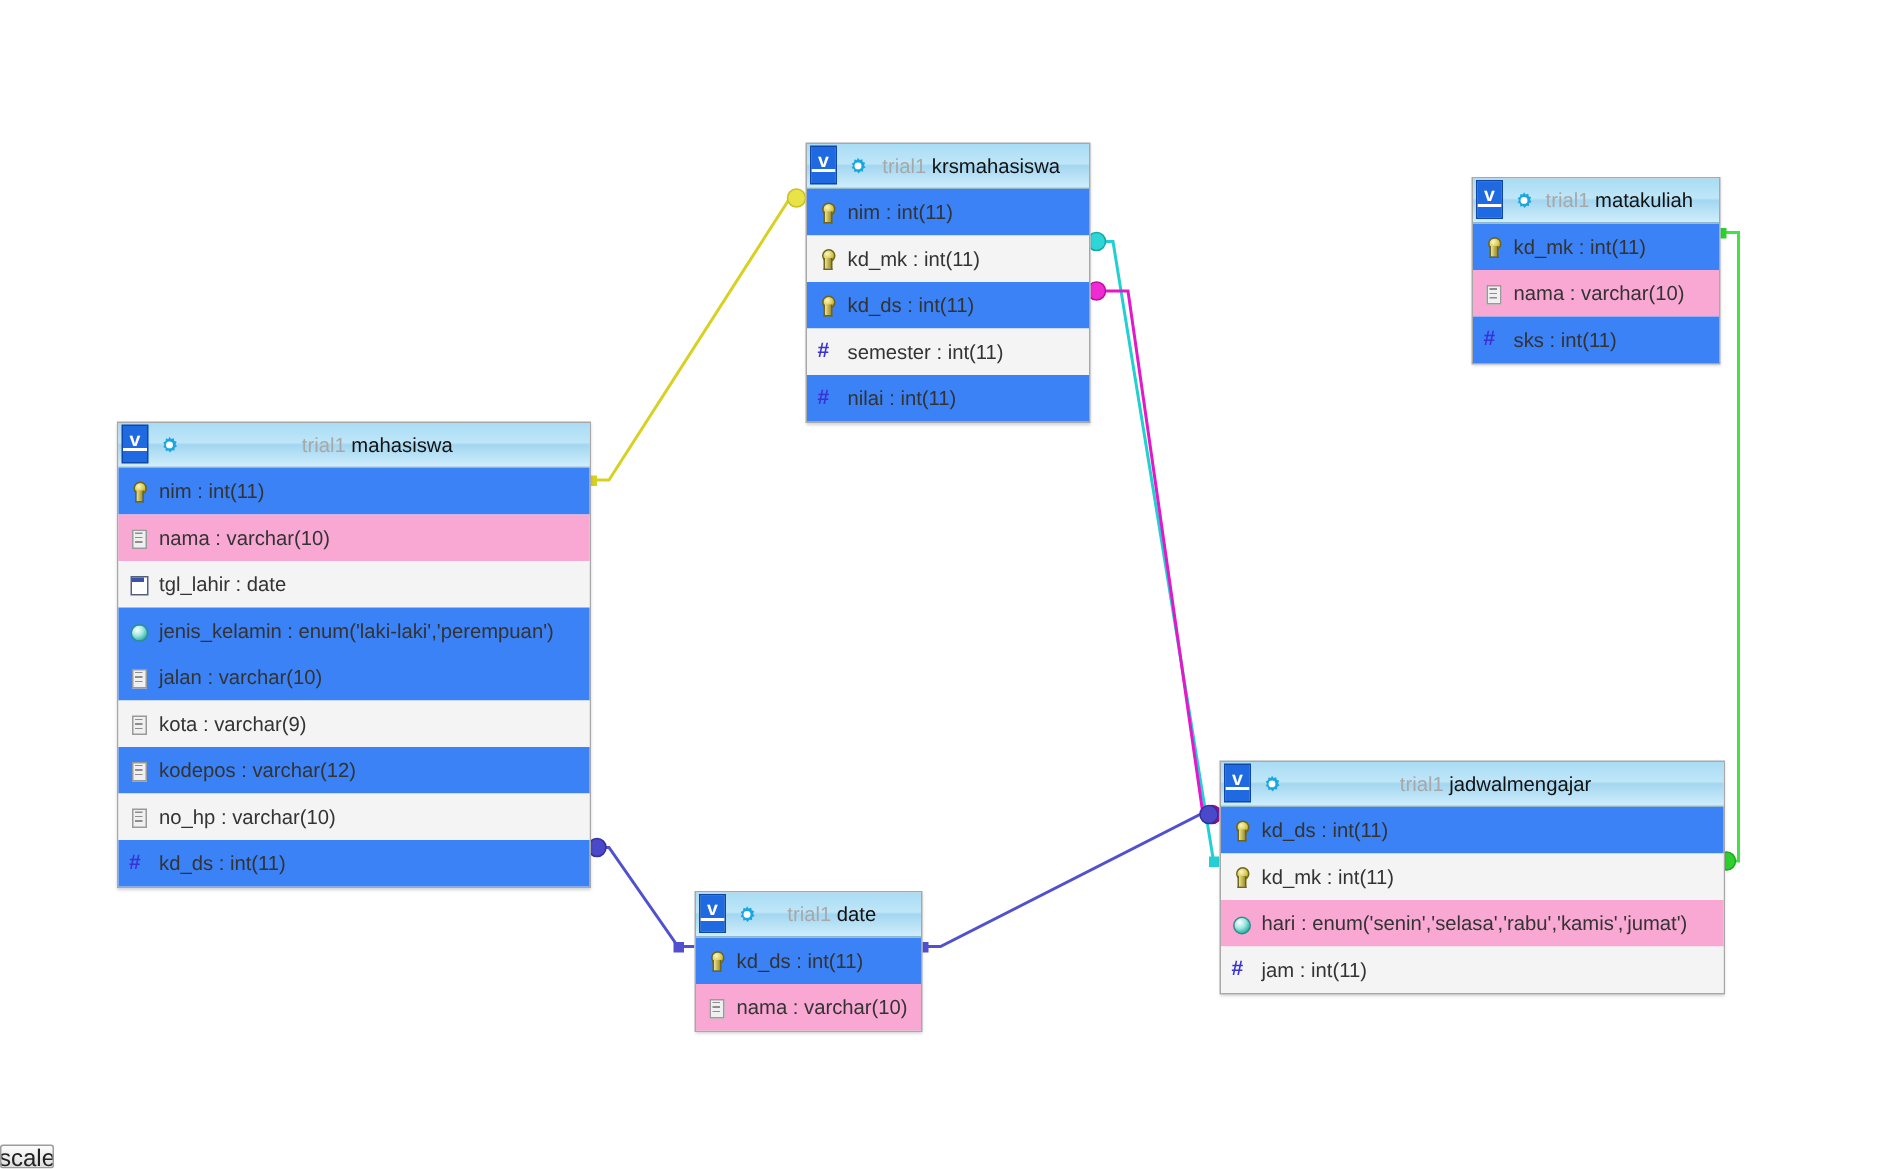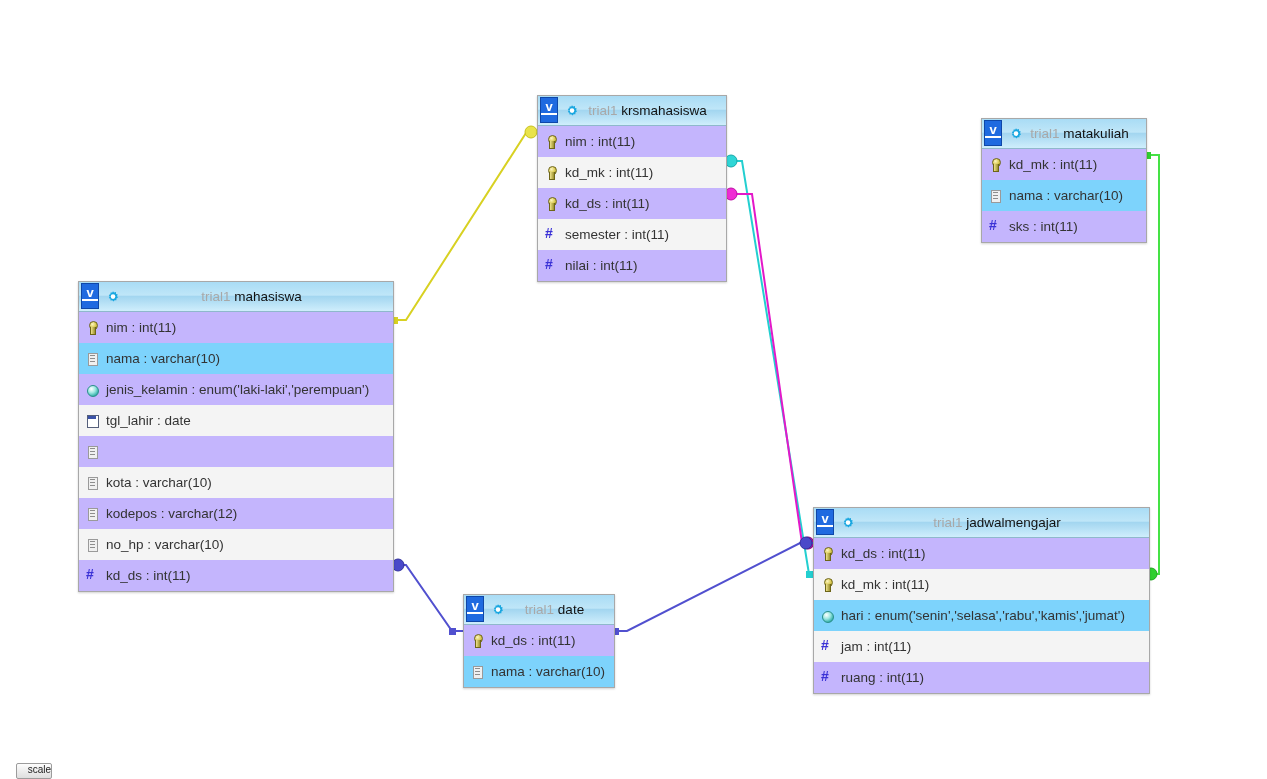--- a/index.html
+++ b/index.html
@@ -74,22 +74,22 @@
     height: 31px;
     display: flex;
     align-items: center;
     font-size: 13.5px;
     color: #333333;
     padding-left: 7px;
     box-sizing: border-box;
     white-space: nowrap;
   }
   .tbl-row.alt   { background: #f4f4f4; }
-  .tbl-row.plain { background: #c4b5fd; }
-  .tbl-row.pink  { background: #7dd3fc; }
+  .tbl-row.plain { background: #3b82f6; }
+  .tbl-row.pink  { background: #f9a8d4; }
   .row-icon {
     flex: 0 0 auto;
     width: 13px; height: 15px;
     margin-right: 7px;
     position: relative;
   }
   .row-text { flex: 1 1 auto; }
 
   
   .ic-key::before {
@@ -146,29 +146,28 @@
     font-family: "Liberation Sans", sans-serif;
     font-size: 14px;
     font-weight: bold;
     color: #3b32d6;
   }
   .corner-btn {
     position: absolute;
     background: linear-gradient(to bottom,#fdfdfd,#dedede);
     border: 1px solid #9c9c9c;
     border-radius: 2px;
-    font-size: 10px;
+    font-size: 16px;
     color: #222;
     display: flex;
     align-items: flex-start;
-    justify-content: flex-end;
+    justify-content: center;
     overflow: hidden;
     box-sizing: border-box;
     z-index: 8;
-    margin-left: 16px;
   }
 </style>
 </head>
 <body>
 
 <div id="canvas">
 
   <svg id="links" viewBox="0 0 1267 779" width="1267" height="779">
 
     <g>
@@ -271,34 +270,35 @@
         <div class="hdr-title"><span class="hdr-schema">trial1 </span><span class="hdr-name">mahasiswa</span></div>
       </div>
       <div class="tbl-row plain">
         <span class="row-icon ic-key"></span>
         <span class="row-text">nim : int(11)</span>
       </div>
       <div class="tbl-row pink">
         <span class="row-icon ic-text"></span>
         <span class="row-text">nama : varchar(10)</span>
       </div>
+      <div class="tbl-row alt">
+        <span class="row-icon ic-date"></span>
+        <span class="row-text">tgl_lahir : date</span>
+      </div>
       <div class="tbl-row plain">
         <span class="row-icon ic-enum"></span>
         <span class="row-text">jenis_kelamin : enum('laki-laki','perempuan')</span>
       </div>
-      <div class="tbl-row alt">
-        <span class="row-icon ic-date"></span>
-        <span class="row-text">tgl_lahir : date</span>
-      </div>
-      <div class="tbl-row plain">
-        <span class="row-icon ic-text"></span>
-      </div>
-      <div class="tbl-row alt">
-        <span class="row-icon ic-text"></span>
-        <span class="row-text">kota : varchar(10)</span>
+      <div class="tbl-row plain">
+        <span class="row-icon ic-text"></span>
+        <span class="row-text">jalan : varchar(10)</span>
+      </div>
+      <div class="tbl-row alt">
+        <span class="row-icon ic-text"></span>
+        <span class="row-text">kota : varchar(9)</span>
       </div>
       <div class="tbl-row plain">
         <span class="row-icon ic-text"></span>
         <span class="row-text">kodepos : varchar(12)</span>
       </div>
       <div class="tbl-row alt">
         <span class="row-icon ic-text"></span>
         <span class="row-text">no_hp : varchar(10)</span>
       </div>
       <div class="tbl-row plain">
@@ -324,24 +324,20 @@
         <span class="row-text">kd_mk : int(11)</span>
       </div>
       <div class="tbl-row pink">
         <span class="row-icon ic-enum"></span>
         <span class="row-text">hari : enum('senin','selasa','rabu','kamis','jumat')</span>
       </div>
       <div class="tbl-row alt">
         <span class="row-icon ic-num"></span>
         <span class="row-text">jam : int(11)</span>
       </div>
-      <div class="tbl-row plain">
-        <span class="row-icon ic-num"></span>
-        <span class="row-text">ruang : int(11)</span>
-      </div>
     </div>
     <div class="table-box" style="left: 463px; top: 594px; width: 152px;">
       <div class="tbl-header">
         <div class="hdr-v">v</div>
         <div class="hdr-gear"><svg width="14" height="14" viewBox="0 0 14 14">
             <path d="M7 1.2 8.1 2.6 9.9 2.1 10.1 3.9 11.8 4.5 11 6.1 12 7.6 10.4 8.5 10.4 10.3 8.6 10.2 7.4 11.6 6.3 10.3 4.5 10.6 4.4 8.8 2.8 8 3.7 6.5 2.8 5 4.4 4.2 4.6 2.4 6.3 2.6 Z" fill="#1aa7e0"></path>
             <circle cx="7" cy="6.6" r="2.3" fill="#ffffff"></circle>
           </svg></div>
         <div class="hdr-title"><span class="hdr-schema">trial1 </span><span class="hdr-name">date</span></div>
       </div>

